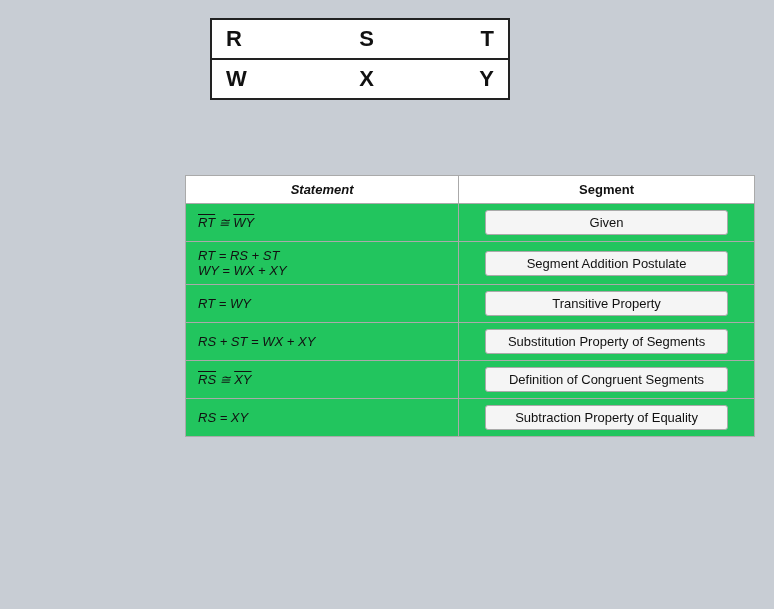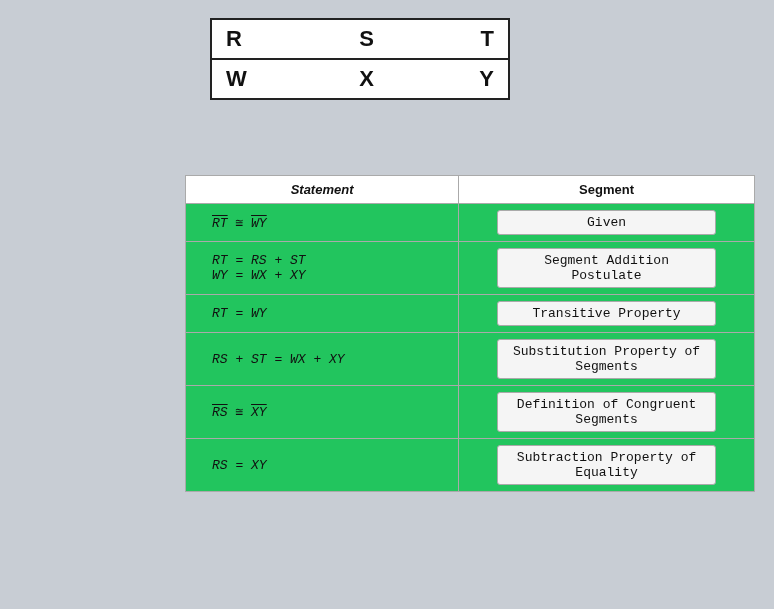--- a/index.html
+++ b/index.html
@@ -72,25 +72,24 @@
       padding: 6px 10px;
       font-size: 13px;
       font-weight: bold;
       color: #111;
       text-align: center;
       background: #fff;
     }
 
     .proof-table td {
       border: 1.5px solid #aaa;
-      padding: 6px 26px;
+      padding: 6px 12px;
       font-size: 13px;
       color: #111;
       vertical-align: middle;
-      font-family: Liberation Mono, monospace;
     }
 
     .stmt-col {
       width: 48%;
       font-style: italic;
     }
 
     .reason-col {
       width: 52%;
       text-align: center;

